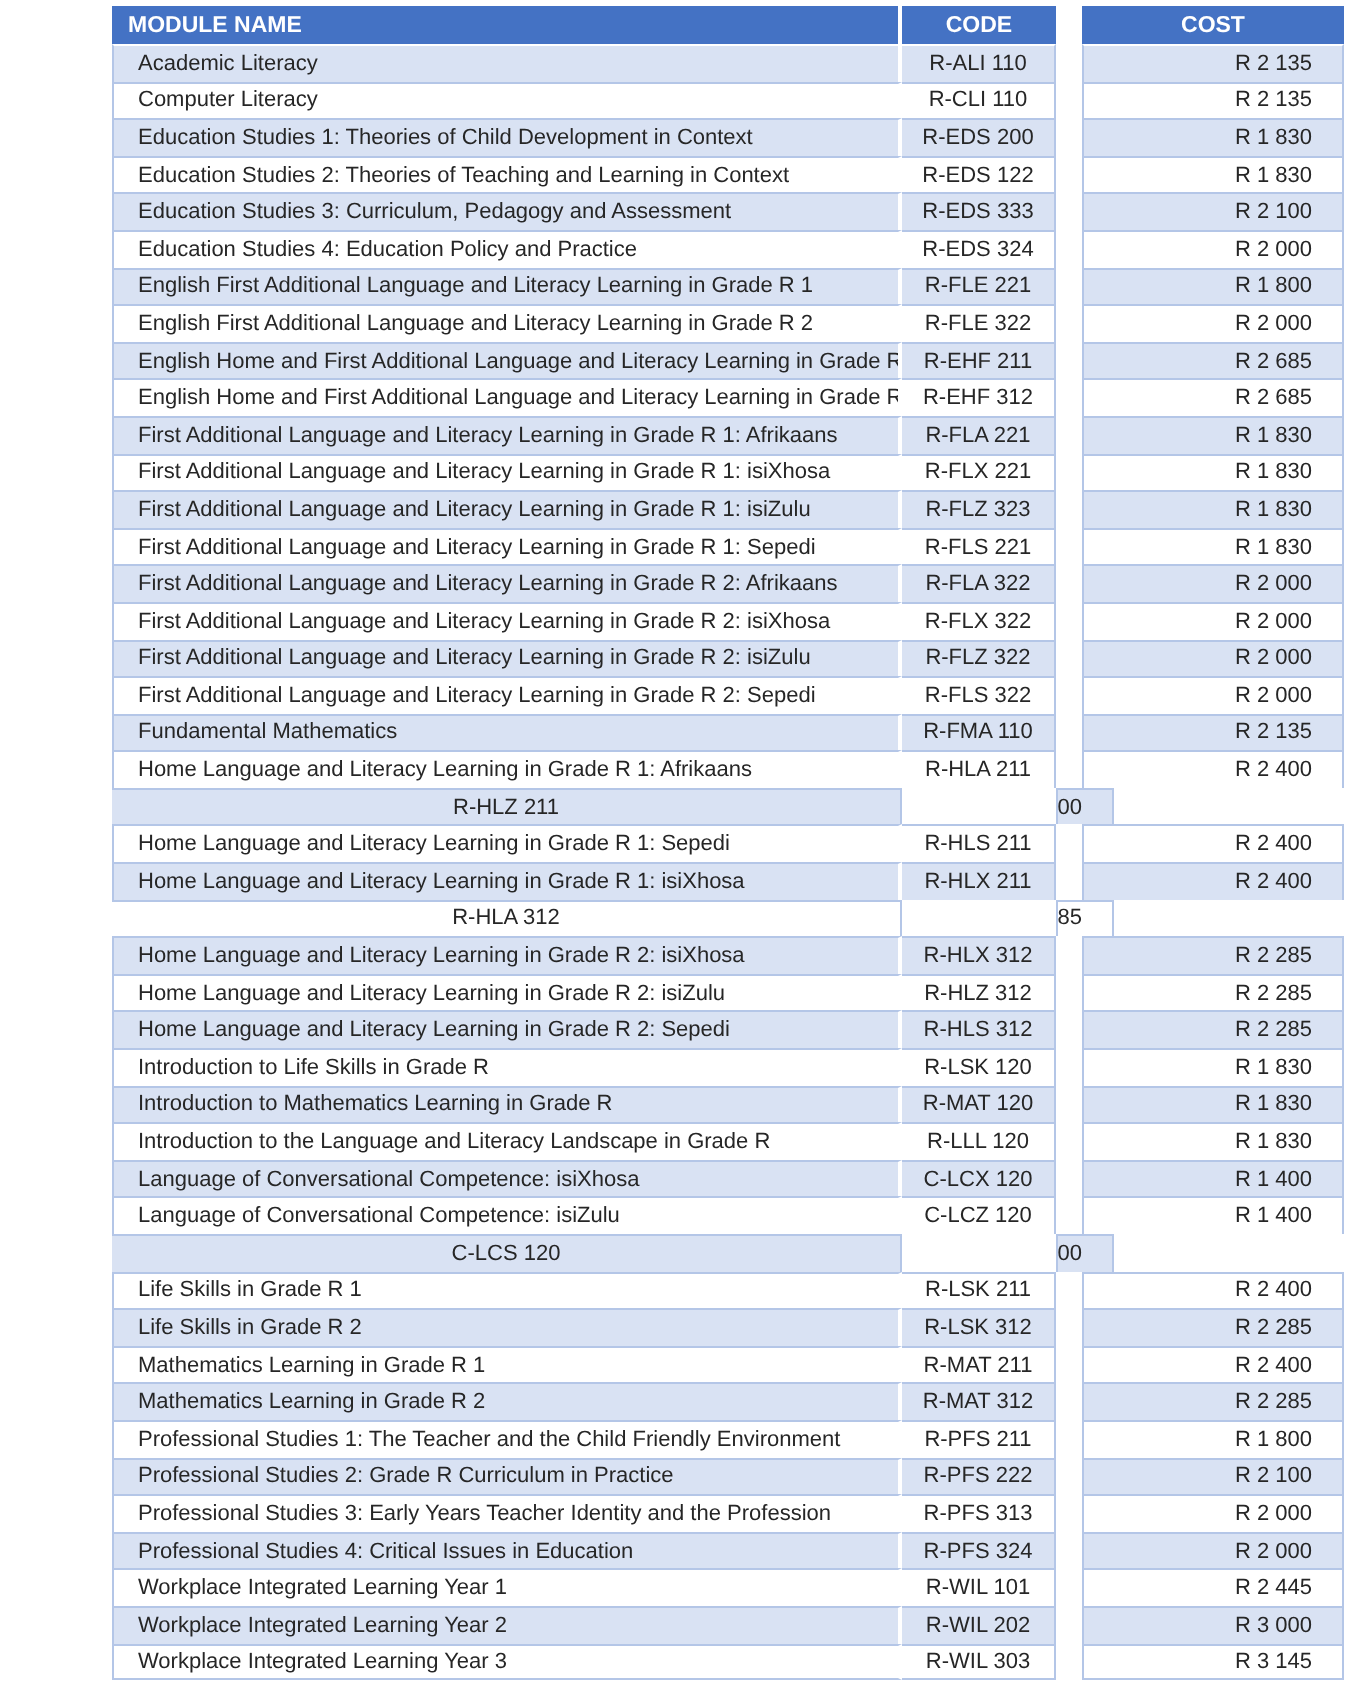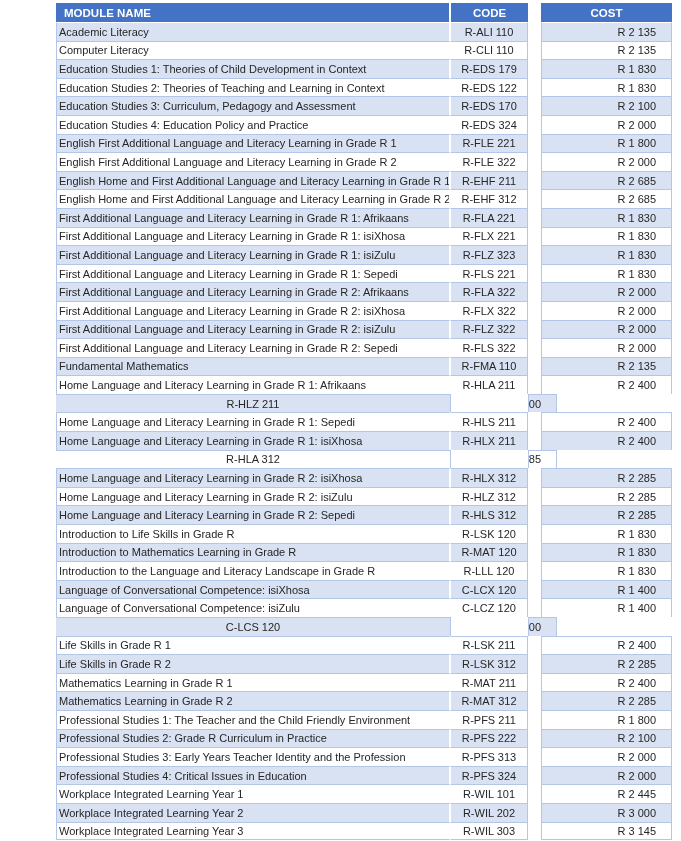--- a/index.html
+++ b/index.html
@@ -55,21 +55,21 @@
   .row.data .cell { background: var(--row-bg); }
   .row.data.band .cell { background: var(--band-bg); }
   .row.data .cell.gap { background: #FFFFFF; }
   .row.data .cell {
     border-top: 1px solid var(--grid-line);
   }
   .row.data.first .cell { border-top: 1px solid #FFFFFF; }
   .row.data.last .cell { border-bottom: 1px solid var(--grid-line); }
   .row.data .cell.gap { border-top: none; border-bottom: none; }
   .row.data .cell.name {
-    padding-left: 2px;
+    padding-left: 12px;
     border-left: 1px solid var(--grid-line);
     border-right: 2px solid #FFFFFF;
   }
   .row.data .cell.code {
     justify-content: center;
     border-right: 1px solid var(--grid-line);
   }
   .row.data .cell.cost {
     justify-content: flex-end;
     padding-right: 15px;
@@ -97,33 +97,33 @@
         <div class="cell cost">R 2 135</div>
       </div>
       <div class="row data">
         <div class="cell name">Computer Literacy</div>
         <div class="cell code">R-CLI 110</div>
         <div class="cell gap"></div>
         <div class="cell cost">R 2 135</div>
       </div>
       <div class="row data band">
         <div class="cell name">Education Studies 1: Theories of Child Development in Context</div>
-        <div class="cell code">R-EDS 179</div>
+        <div class="cell code">R-EDS 200</div>
         <div class="cell gap"></div>
         <div class="cell cost">R 1 830</div>
       </div>
       <div class="row data">
         <div class="cell name">Education Studies 2: Theories of Teaching and Learning in Context</div>
         <div class="cell code">R-EDS 122</div>
         <div class="cell gap"></div>
         <div class="cell cost">R 1 830</div>
       </div>
       <div class="row data band">
         <div class="cell name">Education Studies 3: Curriculum, Pedagogy and Assessment</div>
-        <div class="cell code">R-EDS 170</div>
+        <div class="cell code">R-EDS 333</div>
         <div class="cell gap"></div>
         <div class="cell cost">R 2 100</div>
       </div>
       <div class="row data">
         <div class="cell name">Education Studies 4: Education Policy and Practice</div>
         <div class="cell code">R-EDS 324</div>
         <div class="cell gap"></div>
         <div class="cell cost">R 2 000</div>
       </div>
       <div class="row data band">

